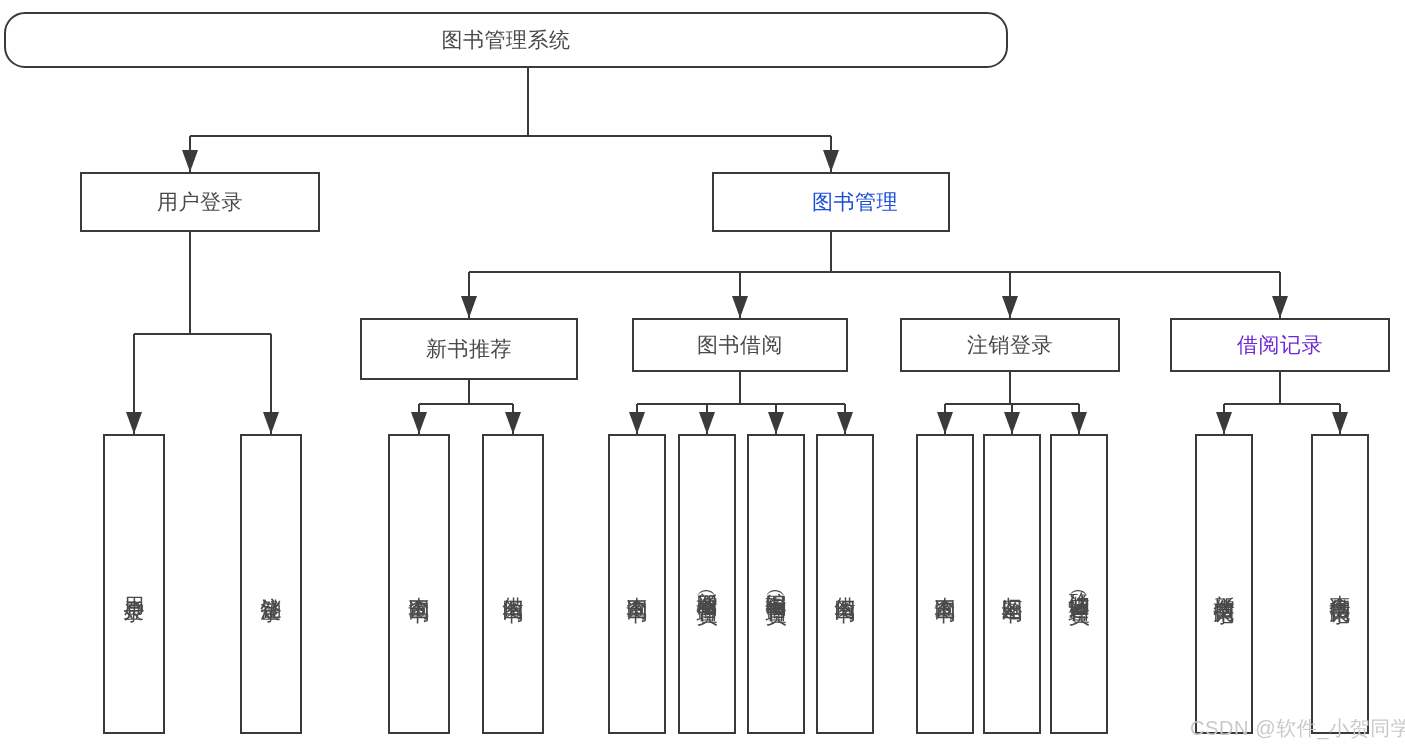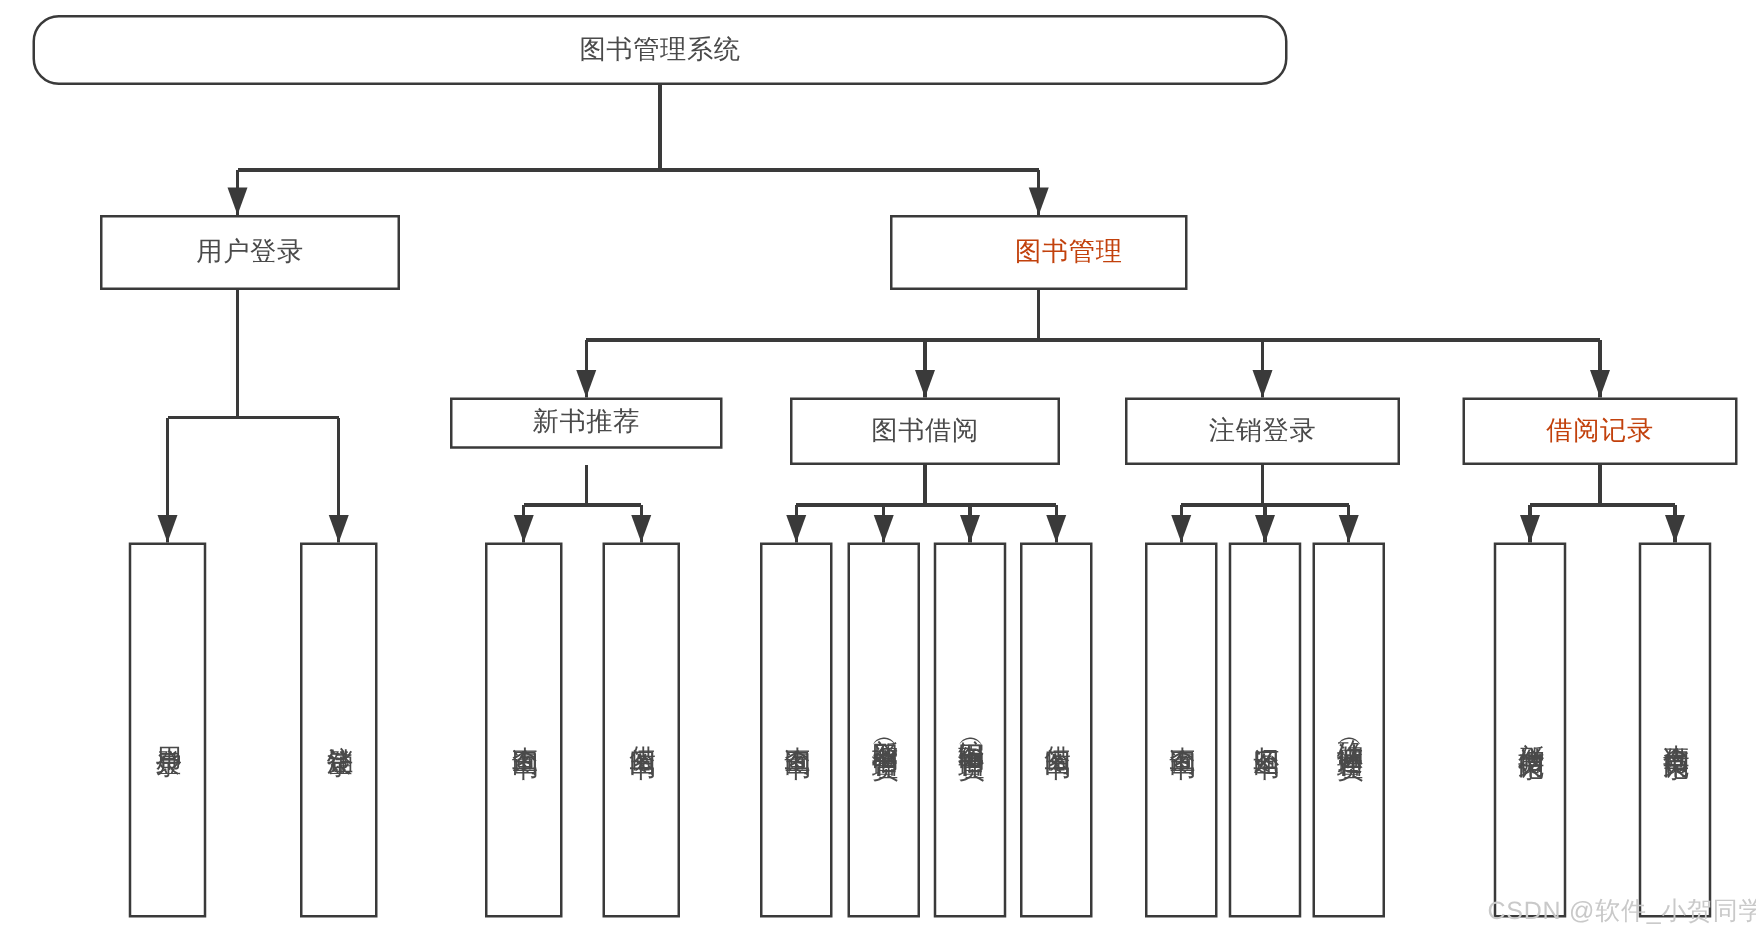--- a/index.html
+++ b/index.html
@@ -115,40 +115,40 @@
         <line x1="1280" y1="372" x2="1280" y2="404" stroke="#3a3a3a" stroke-width="2.5" shape-rendering="crispEdges"></line>
         <line x1="1224" y1="404" x2="1340" y2="404" stroke="#3a3a3a" stroke-width="2.5" shape-rendering="crispEdges"></line>
         <line x1="1224" y1="404" x2="1224" y2="434" stroke="#3a3a3a" stroke-width="2.5" shape-rendering="crispEdges"></line>
         <polygon points="1216,412 1232,412 1224,434" fill="#3a3a3a"></polygon>
         <line x1="1340" y1="404" x2="1340" y2="434" stroke="#3a3a3a" stroke-width="2.5" shape-rendering="crispEdges"></line>
         <polygon points="1332,412 1348,412 1340,434" fill="#3a3a3a"></polygon>
       </g>
   </svg>
 
   <div id="node-layer">
-      <div class="node-box" style="left: 26px; top: 12px; width: 1004px; height: 56px; border-color: rgb(58, 58, 58); border-radius: 21px;">
+      <div class="node-box" style="left: 4px; top: 12px; width: 1004px; height: 56px; border-color: rgb(58, 58, 58); border-radius: 21px;">
         <span class="node-label" style="color: rgb(74, 74, 74);">图书管理系统</span>
       </div>
       <div class="node-box" style="left: 80px; top: 172px; width: 240px; height: 60px; border-color: rgb(58, 58, 58);">
         <span class="node-label" style="color: rgb(74, 74, 74);">用户登录</span>
       </div>
       <div class="node-box" style="left: 712px; top: 172px; width: 238px; height: 60px; border-color: rgb(58, 58, 58);">
-        <span class="node-label" style="color: #c2410c; margin-left: 48px;">图书管理</span>
+        <span class="node-label" style="color: #1d4ed8; margin-left: 48px;">图书管理</span>
       </div>
-      <div class="node-box" style="left: 360px; top: 318px; width: 218px; height: 41px; border-color: rgb(58, 58, 58);">
+      <div class="node-box" style="left: 360px; top: 318px; width: 218px; height: 62px; border-color: rgb(58, 58, 58);">
         <span class="node-label" style="color: rgb(74, 74, 74);">新书推荐</span>
       </div>
       <div class="node-box" style="left: 632px; top: 318px; width: 216px; height: 54px; border-color: rgb(58, 58, 58); justify-content: center;">
         <span class="node-label" style="color: rgb(74, 74, 74);">图书借阅</span>
       </div>
       <div class="node-box" style="left: 900px; top: 318px; width: 220px; height: 54px; border-color: rgb(58, 58, 58);">
         <span class="node-label" style="color: rgb(74, 74, 74);">注销登录</span>
       </div>
       <div class="node-box" style="left: 1170px; top: 318px; width: 220px; height: 54px; border-color: rgb(58, 58, 58);">
-        <span class="node-label" style="color: #c2410c;">借阅记录</span>
+        <span class="node-label" style="color: #6d28d9;">借阅记录</span>
       </div>
       <div class="node-box vertical" style="left: 103px; top: 434px; width: 62px; height: 300px; border-color: rgb(58, 58, 58);">
         <span class="node-label" style="color: rgb(74, 74, 74);">用户登录</span>
       </div>
       <div class="node-box vertical" style="left: 240px; top: 434px; width: 62px; height: 300px; border-color: rgb(58, 58, 58);">
         <span class="node-label" style="color: rgb(74, 74, 74);">注销登录</span>
       </div>
       <div class="node-box vertical" style="left: 388px; top: 434px; width: 62px; height: 300px; border-color: rgb(58, 58, 58);">
         <span class="node-label" style="color: rgb(74, 74, 74);">查询图书</span>
       </div>

